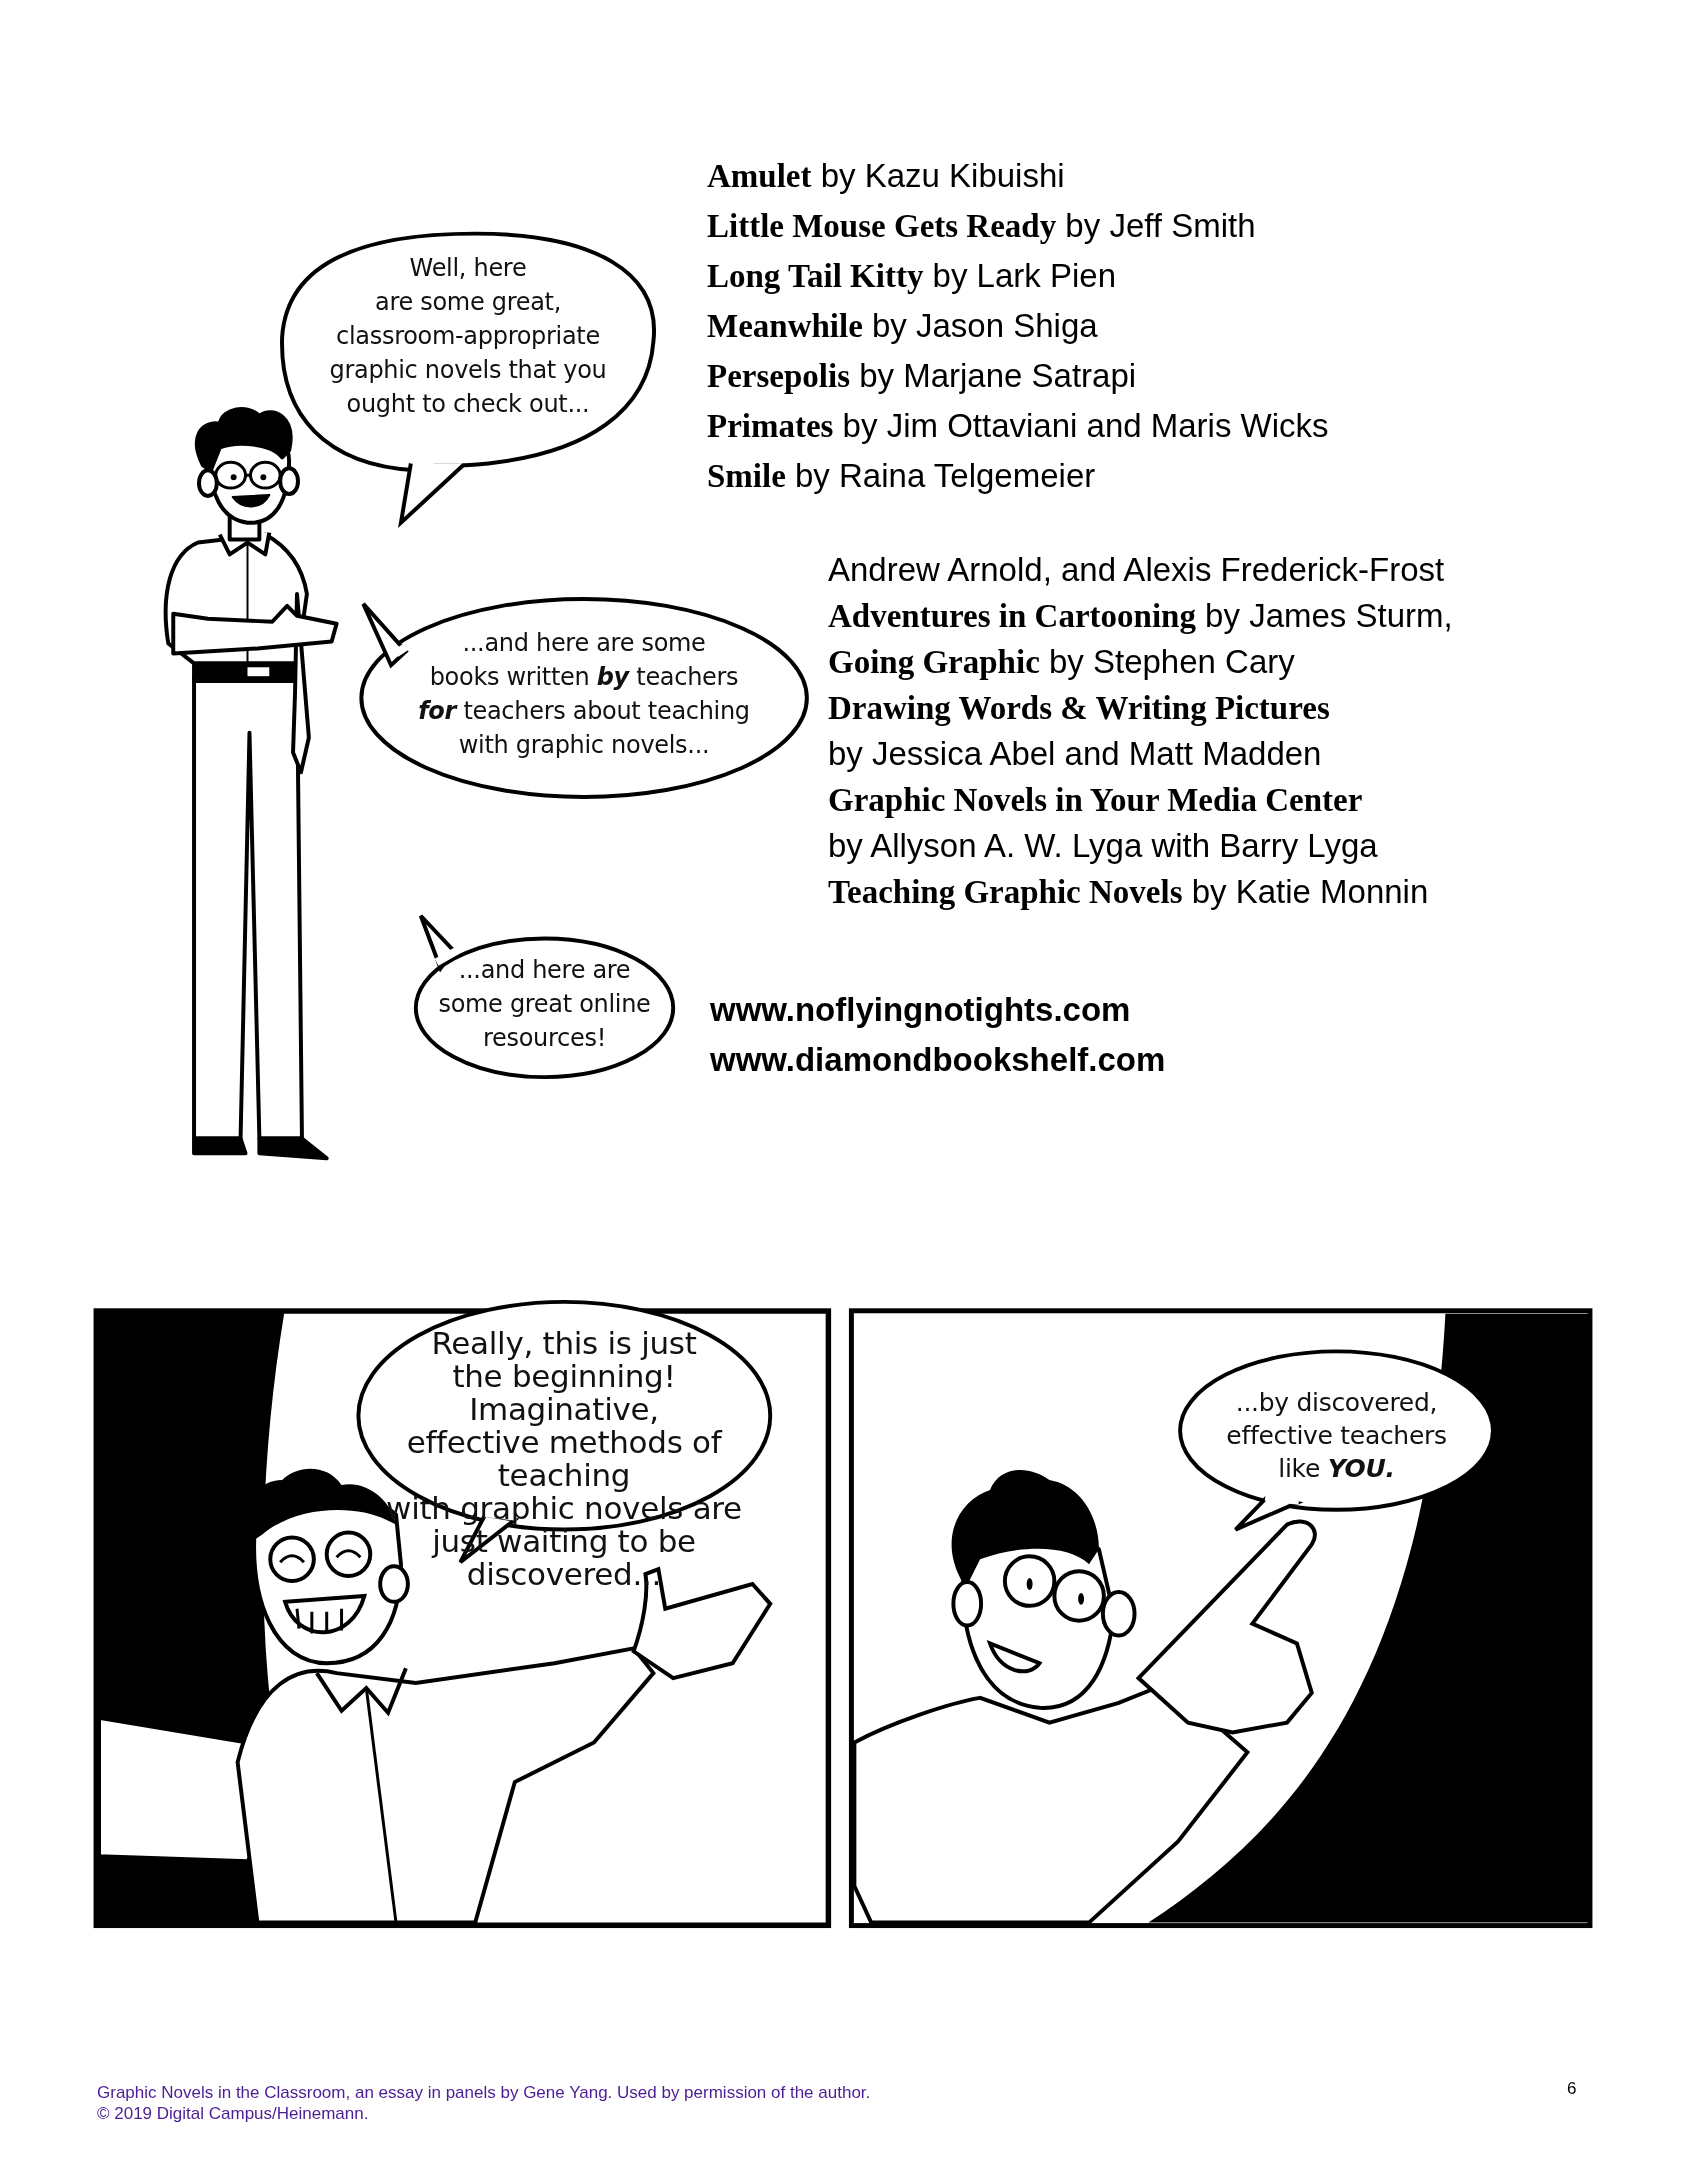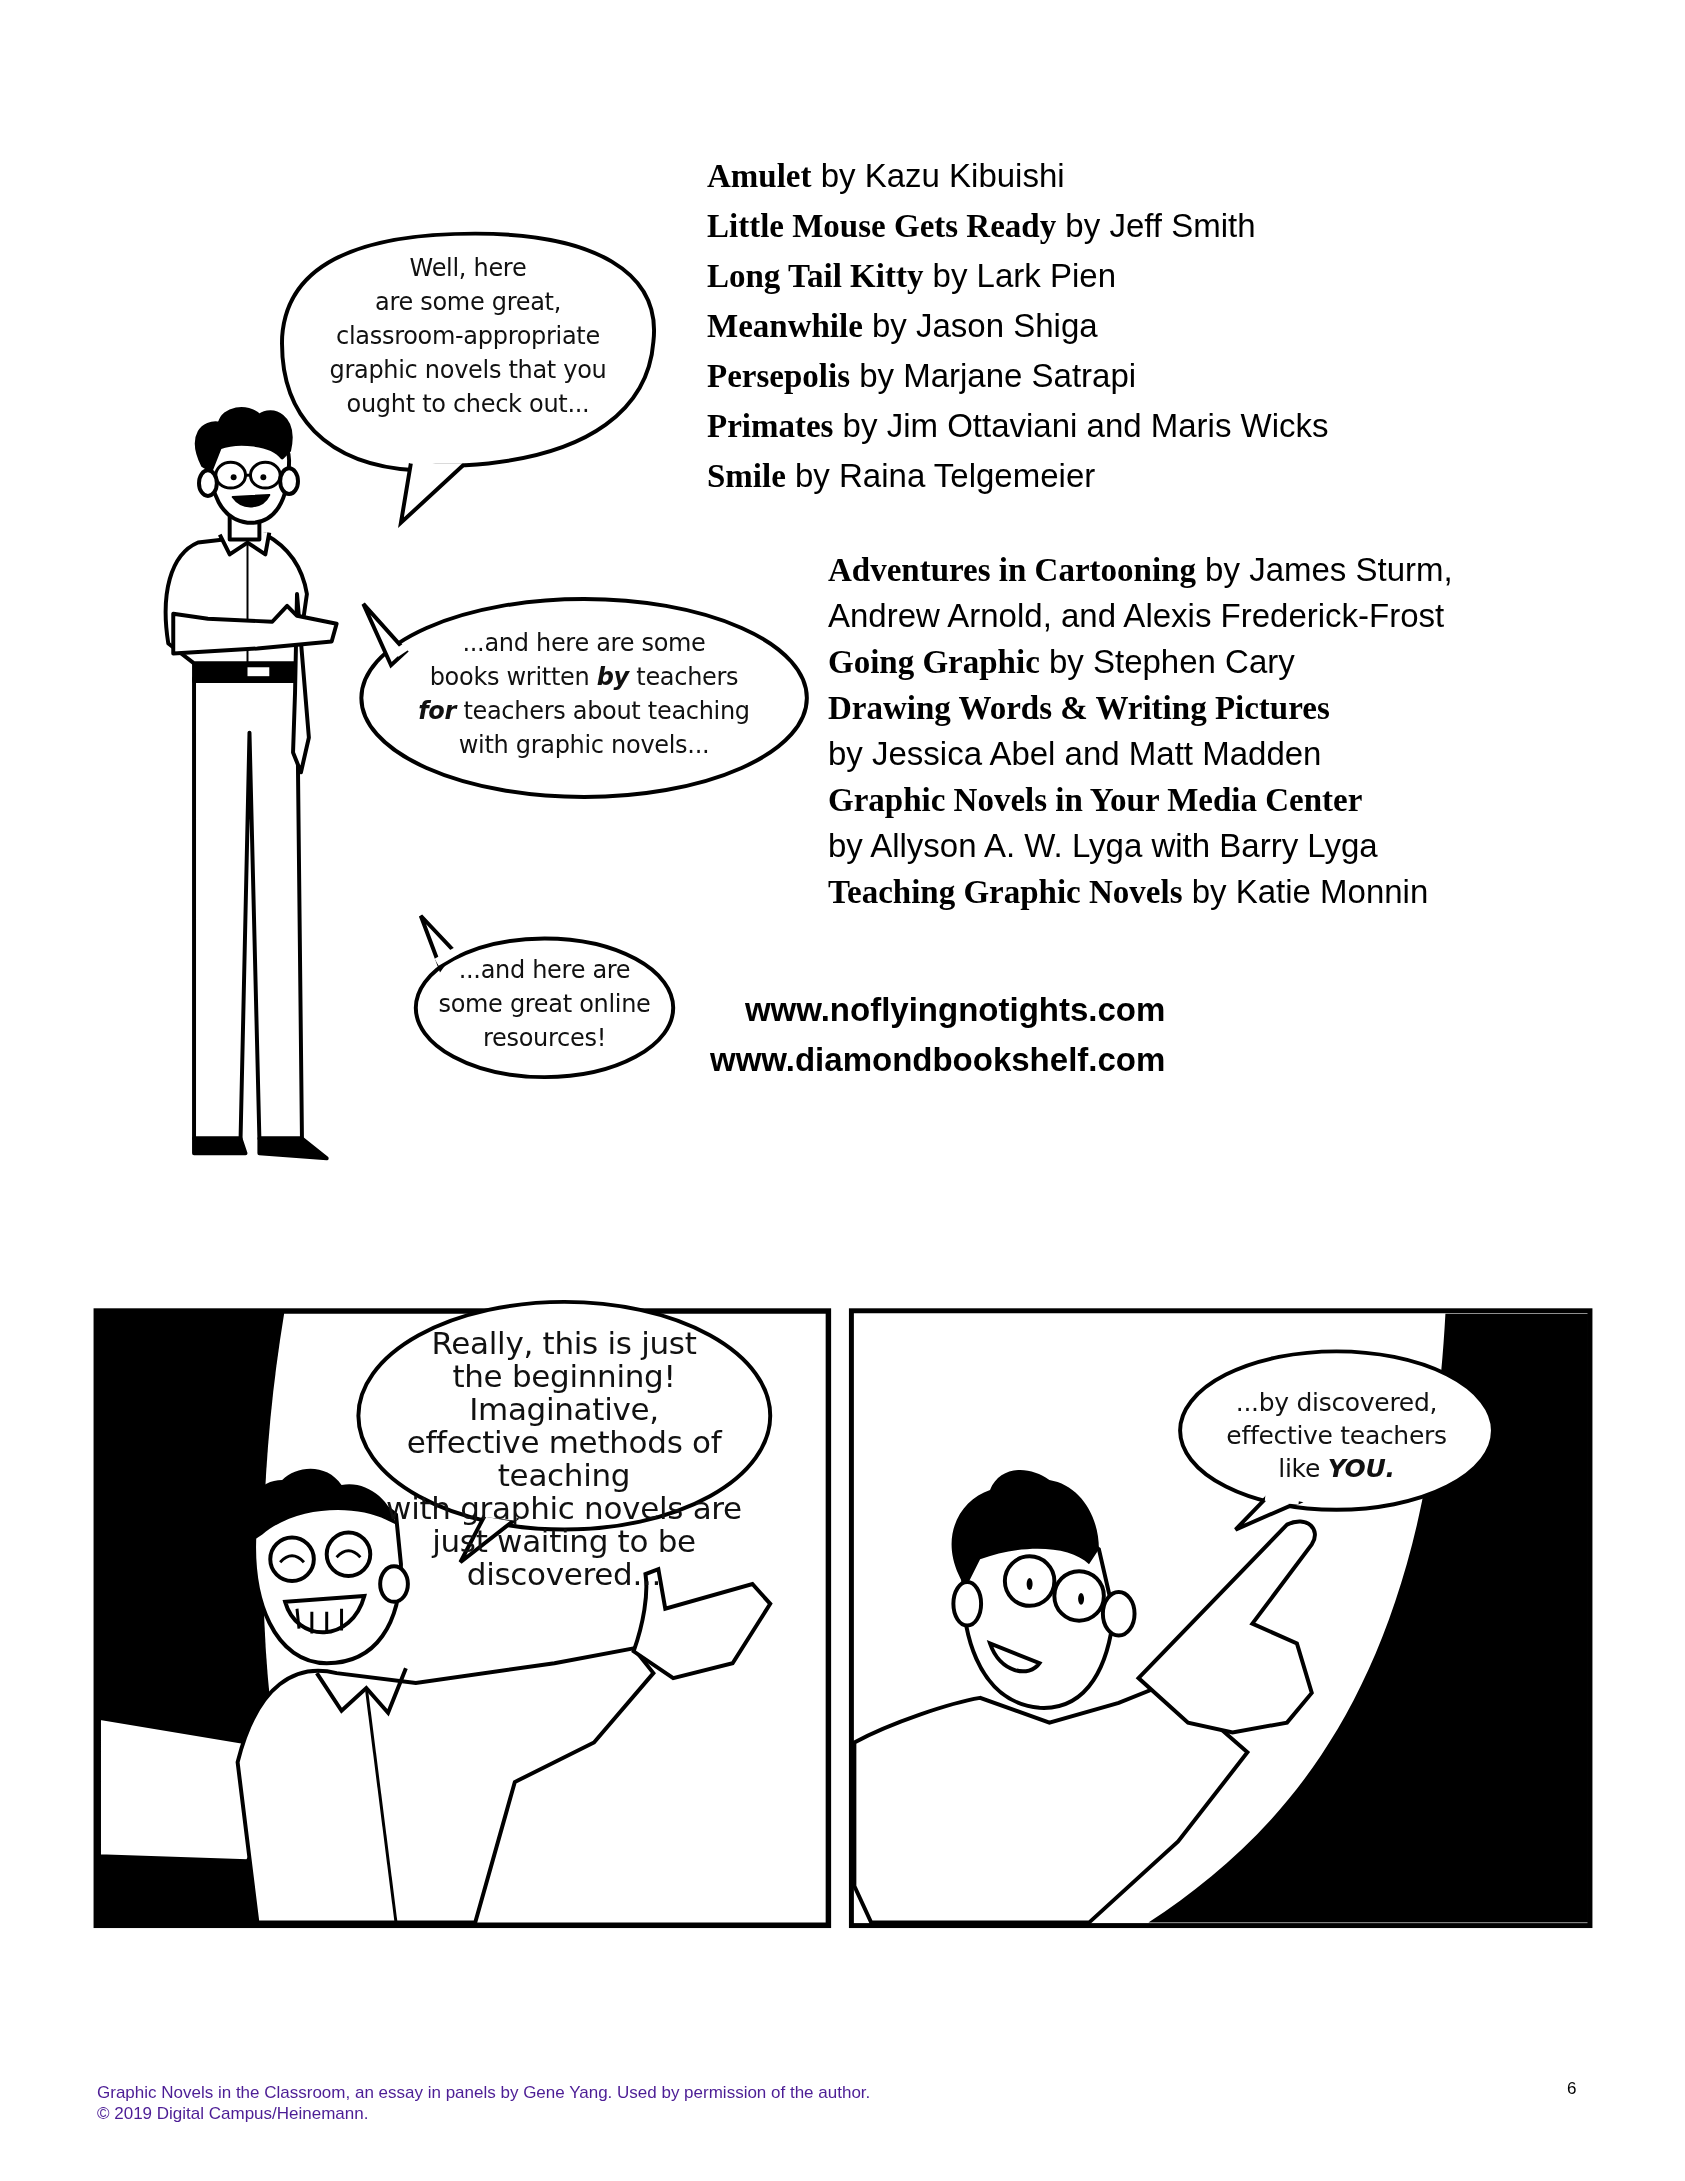--- a/index.html
+++ b/index.html
@@ -1,21 +1,21 @@
 <!DOCTYPE html>
 <html><head>
 <meta charset="utf-8">
 <style>
   html, body { margin: 0; padding: 0; background: #ffffff; }
   body { width: 1685px; height: 2181px; position: relative; overflow: hidden; color: #000; font-family: "Liberation Sans", sans-serif; }
   
   .list { position: absolute; font-family: "Liberation Sans", sans-serif; font-size: 33px; line-height: 50px; color: #000; }
   .list .row { white-space: nowrap; }
   .list b { font-weight: bold; font-family: Liberation Serif, serif; }
-  .urls { position: absolute; font-family: "Liberation Sans", sans-serif; font-size: 33px; line-height: 50px; font-weight: bold; text-align: right; }
+  .urls { position: absolute; font-family: "Liberation Sans", sans-serif; font-size: 33px; line-height: 50px; font-weight: bold; }
   .urls .row { white-space: nowrap; }
   
   .bubble-text { position: absolute; text-align: center; font-family: "DejaVu Sans", sans-serif; font-size: 24px; line-height: 34px; color: #111; letter-spacing: -0.3px; }
   .bubble-text .em { font-weight: bold; font-style: italic; }
   svg { position: absolute; left: 0; top: 0; }
   .footer { position: absolute; font-family: "Liberation Sans", sans-serif; font-size: 17px; line-height: 21px; color: #4c1d95; }
   .pagenum { position: absolute; font-family: "Liberation Sans", sans-serif; font-size: 17px; }
 </style>
 </head>
 <body>
@@ -164,22 +164,22 @@
   <div class="row"><b>Amulet</b><span> by Kazu Kibuishi</span></div>
   <div class="row"><b>Little Mouse Gets Ready</b><span> by Jeff Smith</span></div>
   <div class="row"><b>Long Tail Kitty</b><span> by Lark Pien</span></div>
   <div class="row"><b>Meanwhile</b><span> by Jason Shiga</span></div>
   <div class="row"><b>Persepolis</b><span> by Marjane Satrapi</span></div>
   <div class="row"><b>Primates</b><span> by Jim Ottaviani and Maris Wicks</span></div>
   <div class="row"><b>Smile</b><span> by Raina Telgemeier</span></div>
 </div>
 
 <div class="list" style="left:828px; top:547px; line-height:46px;">
+  <div class="row">Andrew Arnold, and Alexis Frederick-Frost</div>
   <div class="row"><b>Adventures in Cartooning</b><span> by James Sturm,</span></div>
-  <div class="row">Andrew Arnold, and Alexis Frederick-Frost</div>
   <div class="row"><b>Going Graphic</b><span> by Stephen Cary</span></div>
   <div class="row"><b>Drawing Words &amp; Writing Pictures</b></div>
   <div class="row">by Jessica Abel and Matt Madden</div>
   <div class="row"><b>Graphic Novels in Your Media Center</b></div>
   <div class="row">by Allyson A. W. Lyga with Barry Lyga</div>
   <div class="row"><b>Teaching Graphic Novels</b><span> by Katie Monnin</span></div>
 </div>
 
 <div class="urls" style="left:710px; top:985px;">
   <div class="row">www.noflyingnotights.com</div>

